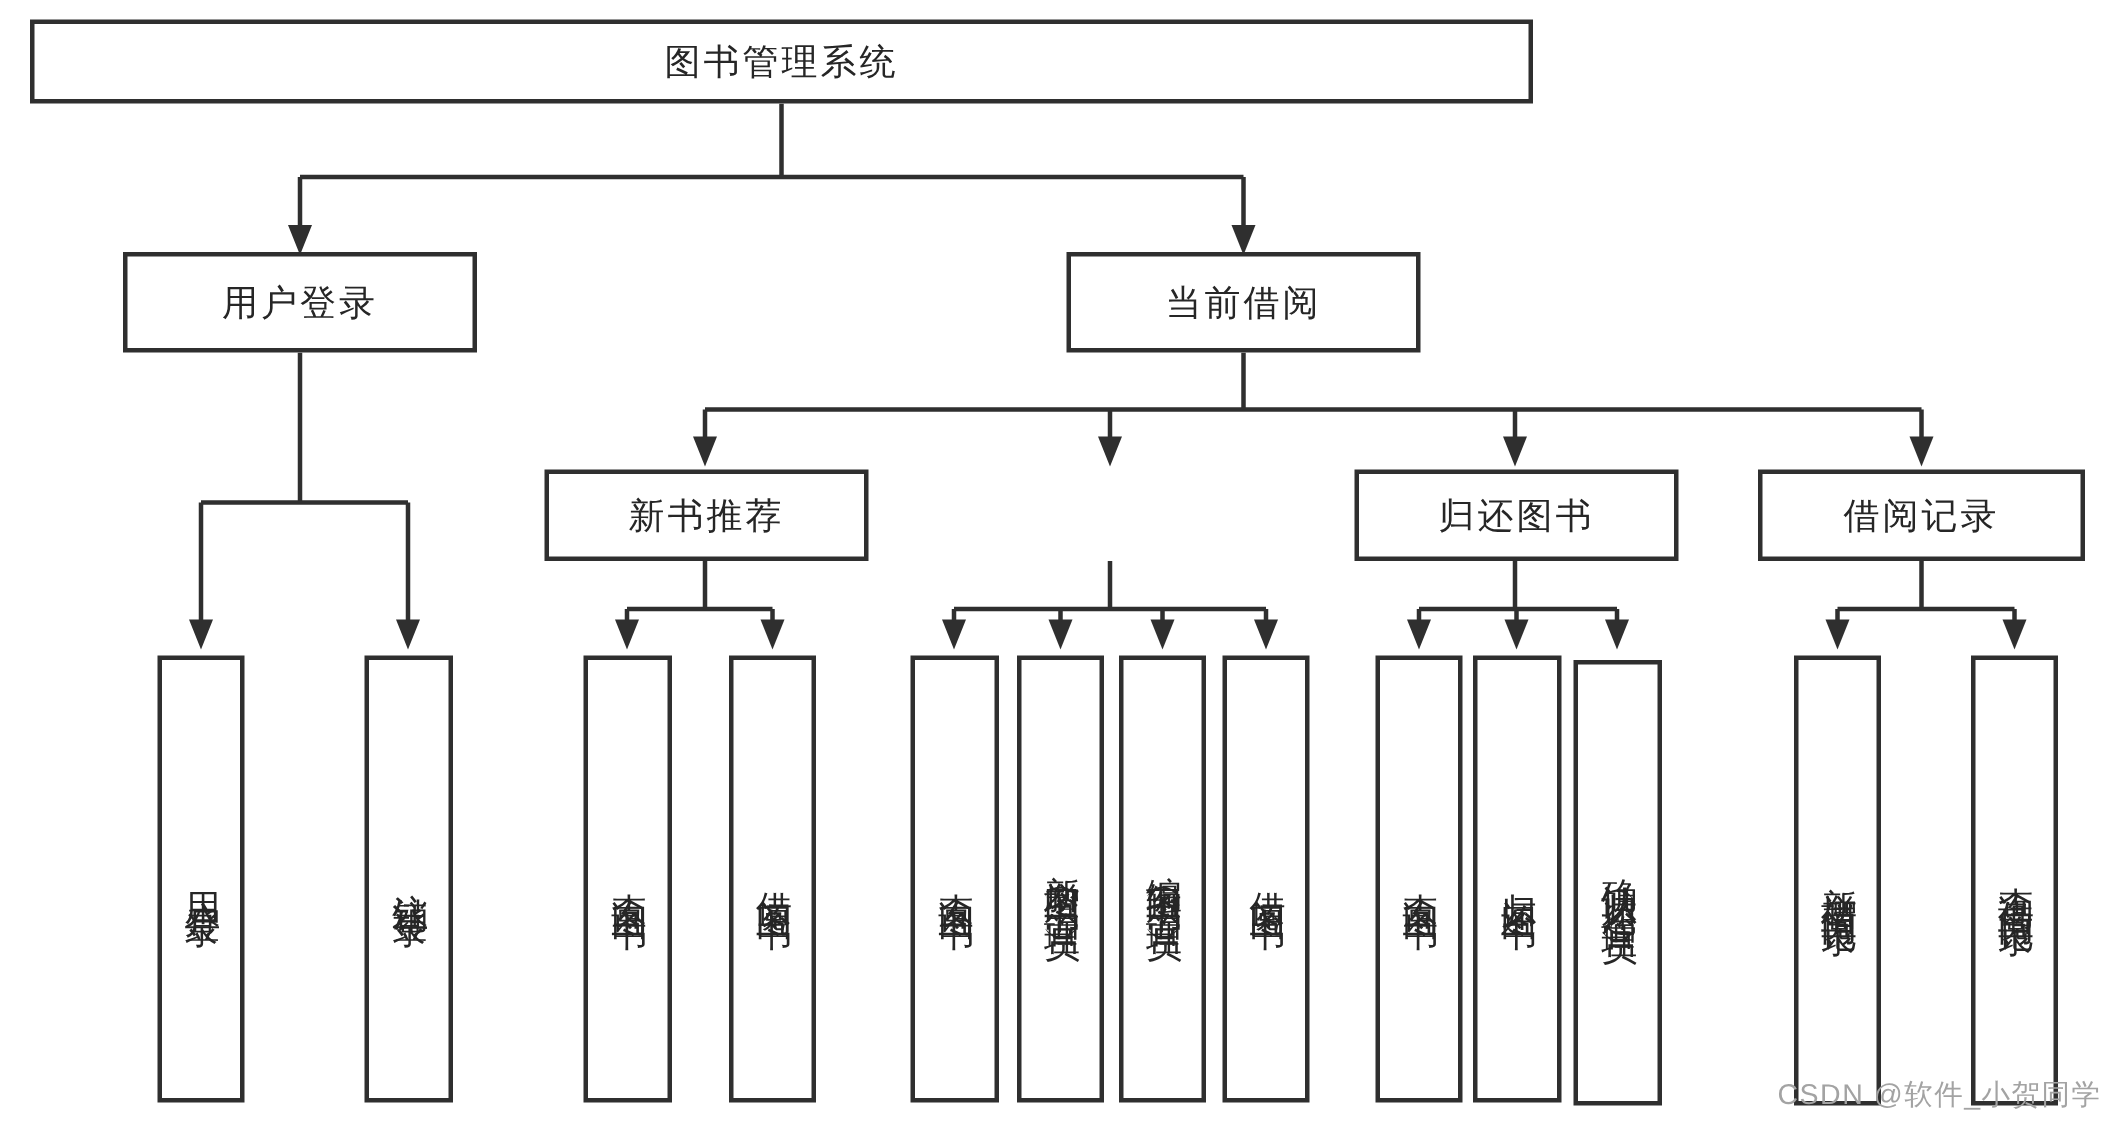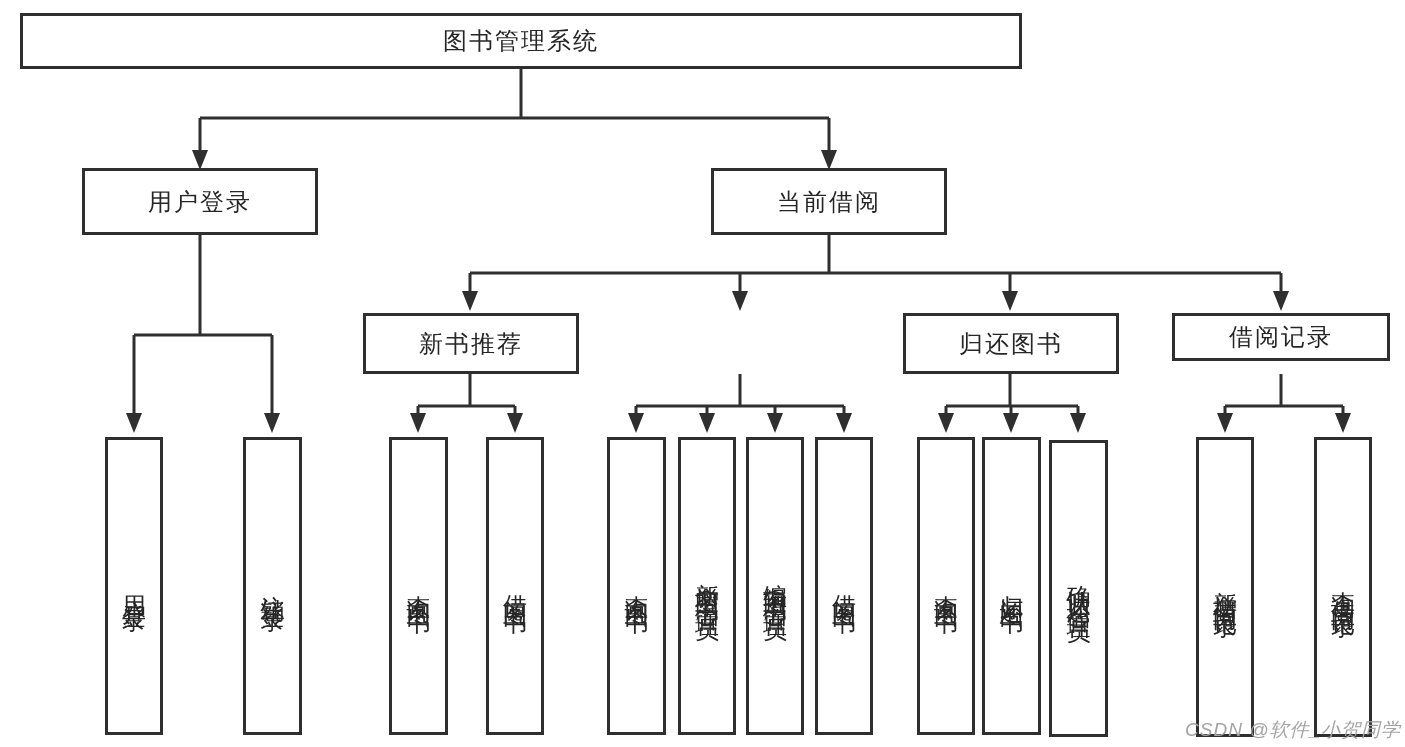--- a/index.html
+++ b/index.html
@@ -44,21 +44,20 @@
     font-size: 24px;
   }
   .watermark {
     position: absolute;
     right: 4px;
     bottom: 4px;
     font-size: 19px;
     letter-spacing: 1px;
     color: #a3a3a3;
     white-space: nowrap;
-    font-style: italic;
   }
 </style>
 </head>
 <body>
 
 <div class="stage">
 
   <svg class="connectors" viewBox="0 0 1405 747" xmlns="http://www.w3.org/2000/svg">
     <g stroke="#2f2f2f" stroke-width="3" fill="none">
       <path d="M521 69 V118 M200 118 H829 M200 118 V152 M829 118 V152"></path>
@@ -92,21 +91,21 @@
     </g>
   </svg>
 
   <div class="box" style="left:20px; top:13px; width:1002px; height:56px;">图书管理系统</div>
 
   <div class="box" style="left:82px; top:168px; width:236px; height:67px;">用户登录</div>
   <div class="box" style="left:711px; top:168px; width:236px; height:67px;">当前借阅</div>
 
   <div class="box" style="left:363px; top:313px; width:216px; height:61px;">新书推荐</div>
   <div class="box" style="left:903px; top:313px; width:216px; height:61px;">归还图书</div>
-  <div class="box" style="left:1172px; top:313px; width:218px; height:48px;">借阅记录</div>
+  <div class="box" style="left:1172px; top:313px; width:218px; height:61px;">借阅记录</div>
 
   <div class="box v-box" style="left:105px; top:437px; width:58px; height:298px;">用户登录</div>
   <div class="box v-box" style="left:243px; top:437px; width:59px; height:298px;">注销登录</div>
 
   <div class="box v-box" style="left:389px; top:437px; width:59px; height:298px;">查询图书</div>
   <div class="box v-box" style="left:486px; top:437px; width:58px; height:298px;">借阅图书</div>
 
   <div class="box v-box" style="left:607px; top:437px; width:59px; height:298px;">查询图书</div>
   <div class="box v-box" style="left:678px; top:437px; width:58px; height:298px;">新增图书（管理员）</div>
   <div class="box v-box" style="left:746px; top:437px; width:58px; height:298px;">编辑图书（管理员）</div>

